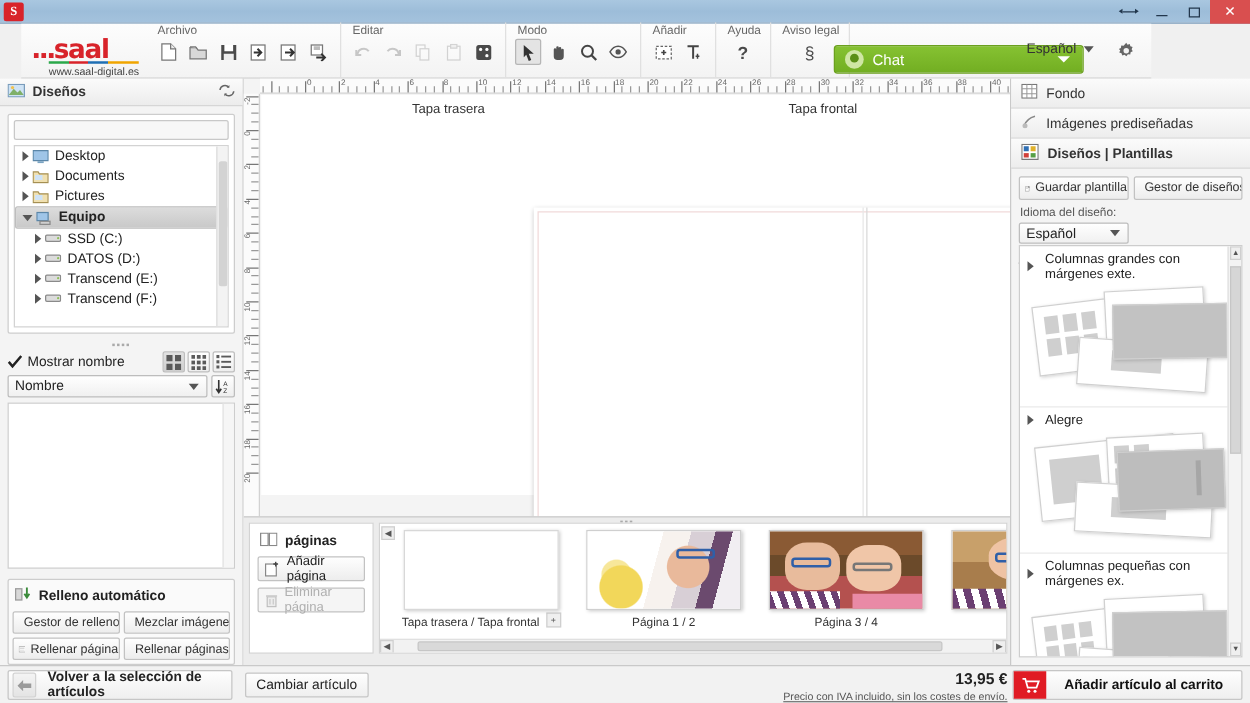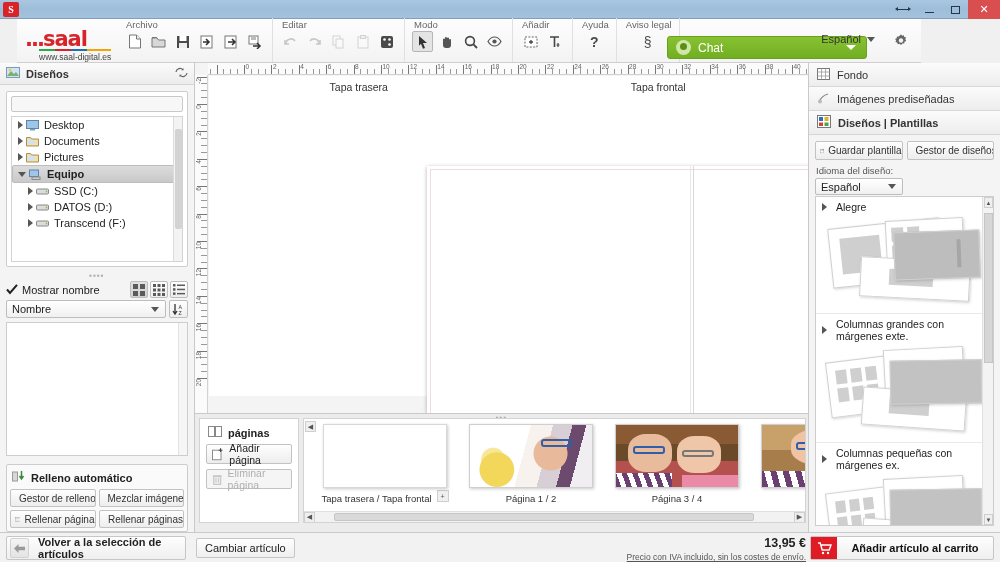--- a/index.html
+++ b/index.html
@@ -502,20 +502,28 @@
               </svg></span>
           <span>SSD (C:)</span>
         </div>
         <div class="tnode child">
           <span class="tri r"></span>
           <span class="fico"><svg width="13" height="9" viewBox="0 0 13 9">
                 <rect x="0.5" y="2" width="12" height="5" rx="1" fill="#dcdcdc" stroke="#8a8a8a"></rect>
                 <circle cx="10.5" cy="4.5" r="0.9" fill="#8fbf5a"></circle>
               </svg></span>
           <span>DATOS (D:)</span>
+        </div>
+        <div class="tnode child">
+          <span class="tri r"></span>
+          <span class="fico"><svg width="13" height="9" viewBox="0 0 13 9">
+                <rect x="0.5" y="2" width="12" height="5" rx="1" fill="#dcdcdc" stroke="#8a8a8a"></rect>
+                <circle cx="10.5" cy="4.5" r="0.9" fill="#8fbf5a"></circle>
+              </svg></span>
+          <span>Transcend (E:)</span>
         </div>
         <div class="tnode child">
           <span class="tri r"></span>
           <span class="fico"><svg width="13" height="9" viewBox="0 0 13 9">
                 <rect x="0.5" y="2" width="12" height="5" rx="1" fill="#dcdcdc" stroke="#8a8a8a"></rect>
                 <circle cx="10.5" cy="4.5" r="0.9" fill="#8fbf5a"></circle>
               </svg></span>
           <span>Transcend (F:)</span>
         </div>
         <div class="vsb">
@@ -1015,20 +1023,42 @@
         <u>Todos</u>
         <span>▸</span>
         <span>Plantillas (simple)</span>
       </div>
     </div>
 
     <div class="tplbox">
       <div class="tplgroup">
         <div class="hd">
           <span class="tri r"></span>
+          <span>Columnas grandes con márgenes exte.</span>
+        </div>
+        <div class="tplart">
+          <div class="card" style="left:2px;top:10px;width:108px;height:56px;transform:rotate(-7deg)">
+            <div class="blk" style="left:8px;top:8px;width:11px;height:14px"></div>
+            <div class="blk" style="left:23px;top:8px;width:11px;height:14px"></div>
+            <div class="blk" style="left:38px;top:8px;width:11px;height:14px"></div>
+            <div class="blk" style="left:8px;top:26px;width:11px;height:14px"></div>
+            <div class="blk" style="left:23px;top:26px;width:11px;height:14px"></div>
+            <div class="blk" style="left:38px;top:26px;width:11px;height:14px"></div>
+          </div>
+          <div class="card" style="left:58px;top:2px;width:80px;height:48px;transform:rotate(-3deg)"></div>
+          <div class="card" style="left:36px;top:44px;width:104px;height:38px;transform:rotate(4deg)">
+            <div class="blk" style="left:26px;top:8px;width:40px;height:16px"></div>
+          </div>
+          <div class="card" style="left:64px;top:14px;width:92px;height:44px;background:#c2c2c2;transform:rotate(-1deg)"></div>
+        </div>
+      </div>
+
+      <div class="tplgroup">
+        <div class="hd">
+          <span class="tri r"></span>
           <span>Alegre</span>
         </div>
         <div class="tplart">
           <div class="card" style="left:4px;top:6px;width:112px;height:60px;transform:rotate(-6deg)">
             <div class="blk" style="left:10px;top:10px;width:40px;height:36px"></div>
           </div>
           <div class="card" style="left:60px;top:2px;width:78px;height:52px;transform:rotate(-3deg)">
             <div class="blk" style="left:5px;top:6px;width:12px;height:14px"></div>
             <div class="blk" style="left:21px;top:6px;width:12px;height:14px"></div>
             <div class="blk" style="left:5px;top:24px;width:12px;height:14px"></div>
@@ -1039,42 +1069,20 @@
           </div>
           <div class="card" style="left:68px;top:14px;width:86px;height:48px;background:#bdbdbd;transform:rotate(-2deg)">
             <div class="blk" style="left:62px;top:8px;width:4px;height:28px;background:#a6a6a6"></div>
           </div>
         </div>
       </div>
 
       <div class="tplgroup">
         <div class="hd">
           <span class="tri r"></span>
-          <span>Columnas grandes con márgenes exte.</span>
-        </div>
-        <div class="tplart">
-          <div class="card" style="left:2px;top:10px;width:108px;height:56px;transform:rotate(-7deg)">
-            <div class="blk" style="left:8px;top:8px;width:11px;height:14px"></div>
-            <div class="blk" style="left:23px;top:8px;width:11px;height:14px"></div>
-            <div class="blk" style="left:38px;top:8px;width:11px;height:14px"></div>
-            <div class="blk" style="left:8px;top:26px;width:11px;height:14px"></div>
-            <div class="blk" style="left:23px;top:26px;width:11px;height:14px"></div>
-            <div class="blk" style="left:38px;top:26px;width:11px;height:14px"></div>
-          </div>
-          <div class="card" style="left:58px;top:2px;width:80px;height:48px;transform:rotate(-3deg)"></div>
-          <div class="card" style="left:36px;top:44px;width:104px;height:38px;transform:rotate(4deg)">
-            <div class="blk" style="left:26px;top:8px;width:40px;height:16px"></div>
-          </div>
-          <div class="card" style="left:64px;top:14px;width:92px;height:44px;background:#c2c2c2;transform:rotate(-1deg)"></div>
-        </div>
-      </div>
-
-      <div class="tplgroup">
-        <div class="hd">
-          <span class="tri r"></span>
           <span>Columnas pequeñas con márgenes ex.</span>
         </div>
         <div class="tplart">
           <div class="card" style="left:2px;top:12px;width:106px;height:56px;transform:rotate(-7deg)">
             <div class="blk" style="left:8px;top:8px;width:10px;height:12px"></div>
             <div class="blk" style="left:22px;top:8px;width:10px;height:12px"></div>
             <div class="blk" style="left:36px;top:8px;width:10px;height:12px"></div>
             <div class="blk" style="left:8px;top:24px;width:10px;height:12px"></div>
             <div class="blk" style="left:22px;top:24px;width:10px;height:12px"></div>
             <div class="blk" style="left:36px;top:24px;width:10px;height:12px"></div>

